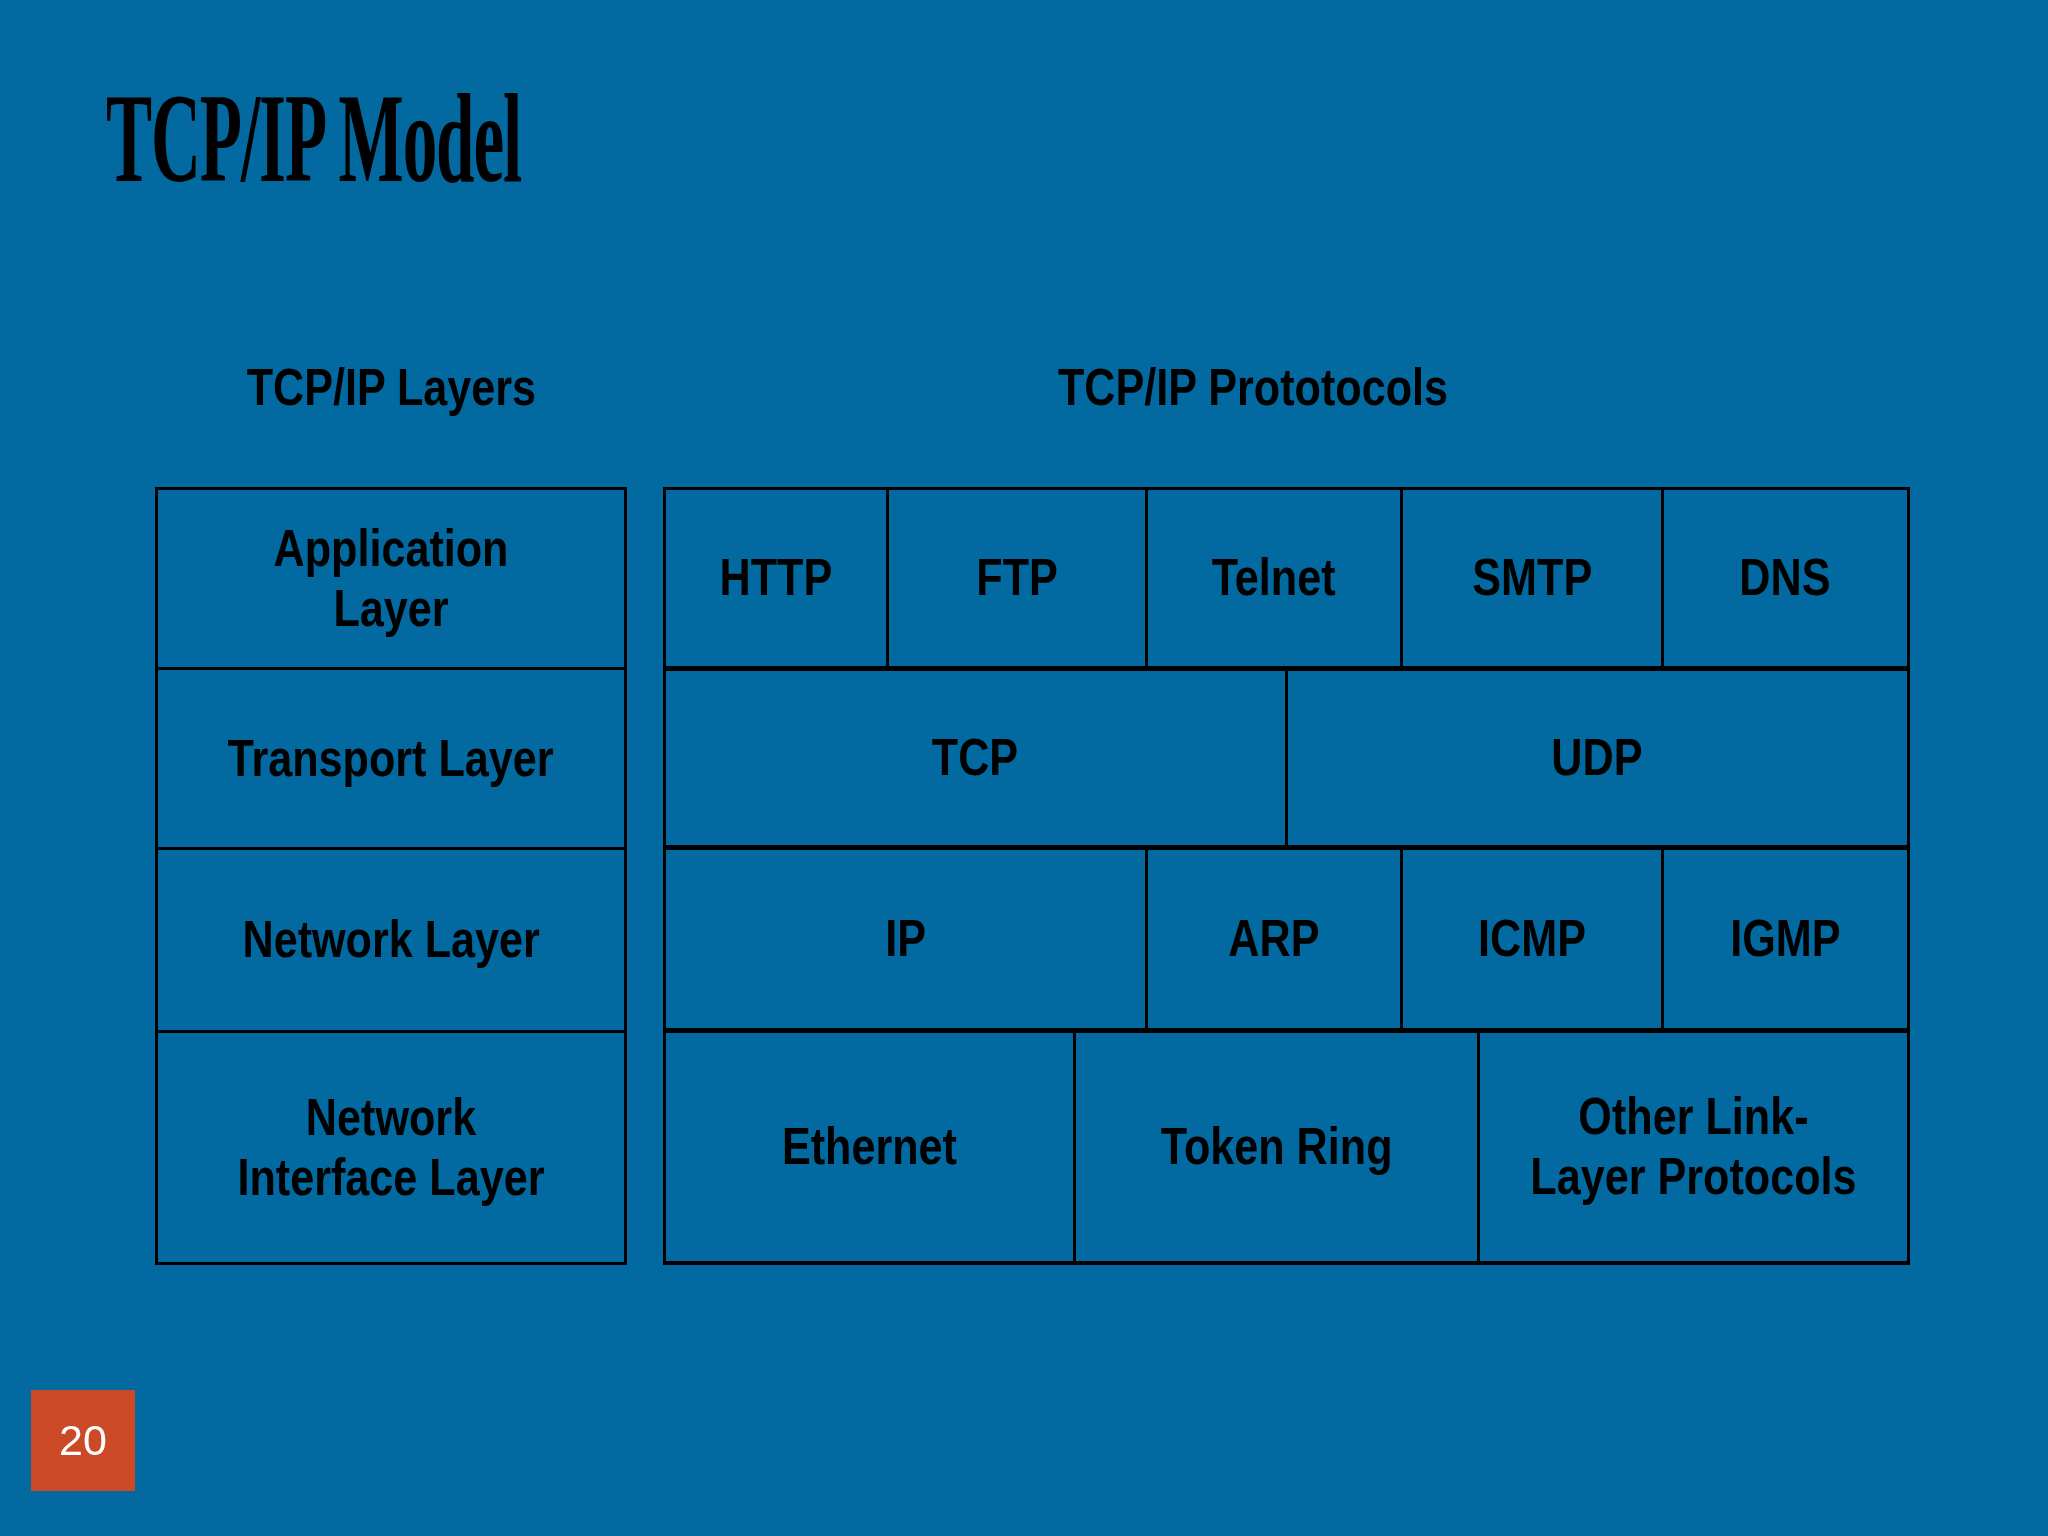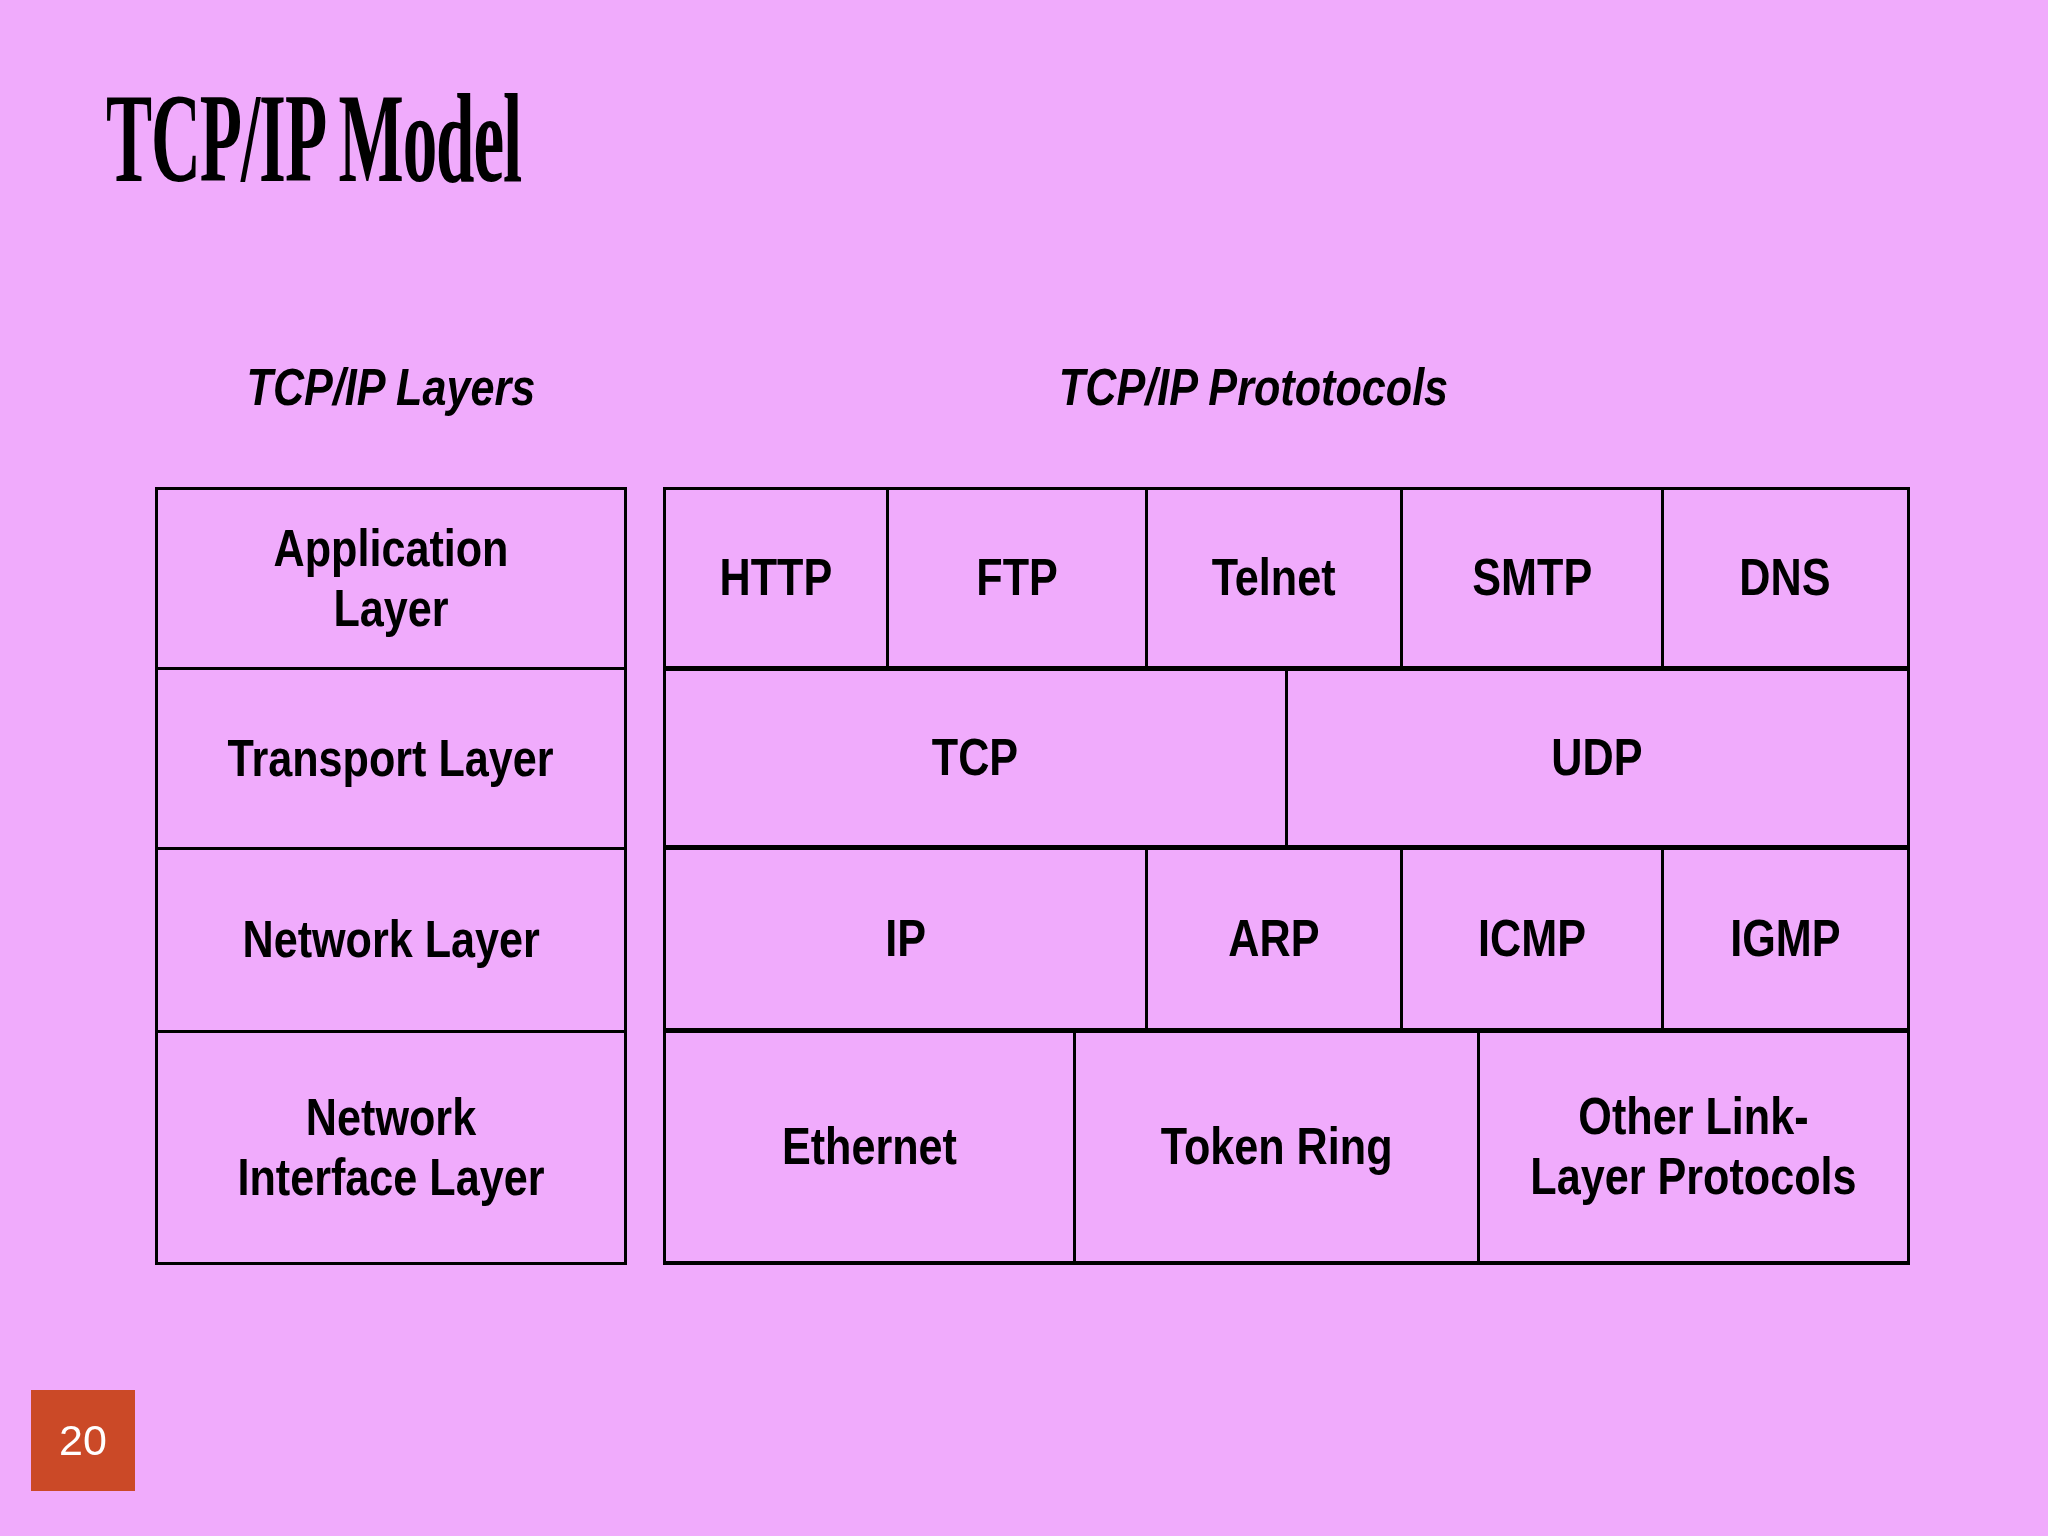--- a/index.html
+++ b/index.html
@@ -4,21 +4,21 @@
 <style>
   html, body {
     margin: 0;
     padding: 0;
     background: #ffffff;
   }
   .slide {
     position: relative;
     width: 2048px;
     height: 1536px;
-    background: #f0abfc;
+    background: #0369a1;
     overflow: hidden;
     font-family: "Liberation Sans", sans-serif;
     color: #000000;
   }
 
   
   .title {
     position: absolute;
     left: 106px;
     top: 78px;
@@ -40,21 +40,20 @@
   .hdr {
     position: absolute;
     top: 358px;
     height: 58px;
     display: flex;
     align-items: center;
     justify-content: center;
     font-weight: bold;
     font-size: 52px;
     white-space: nowrap;
-    font-style: italic;
   }
   .hdr-left  { left: 155px;  width: 472px; }
   .hdr-right { left: 663px;  width: 1180px; }
 
   .squeeze {
     display: inline-block;
     transform: scaleX(0.83);
     transform-origin: center center;
   }
 

